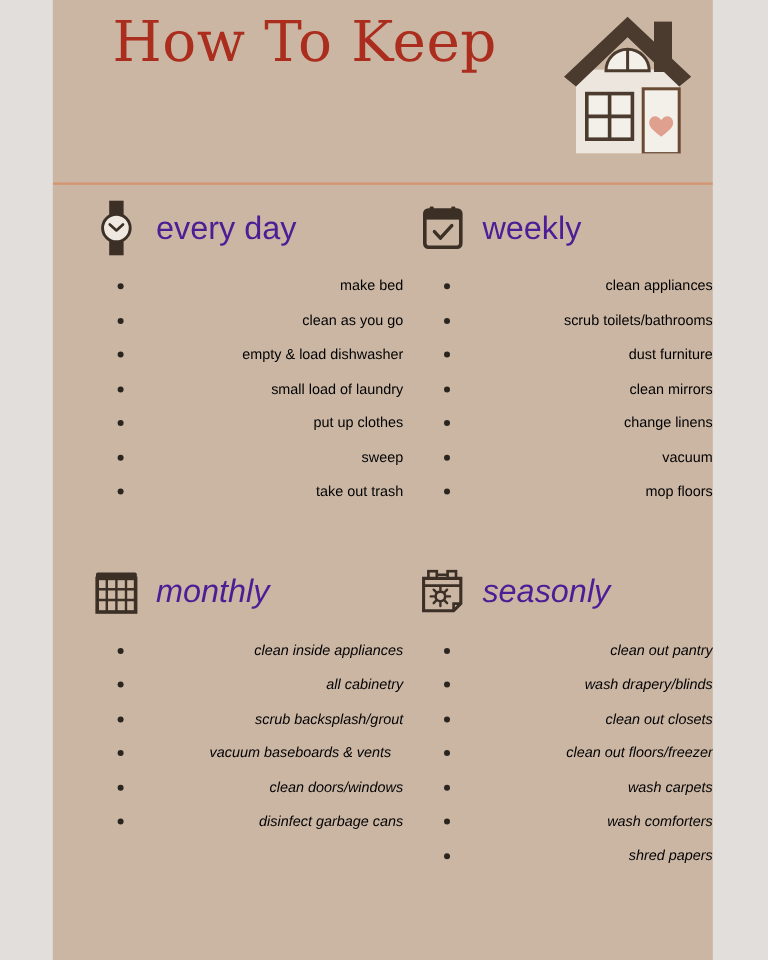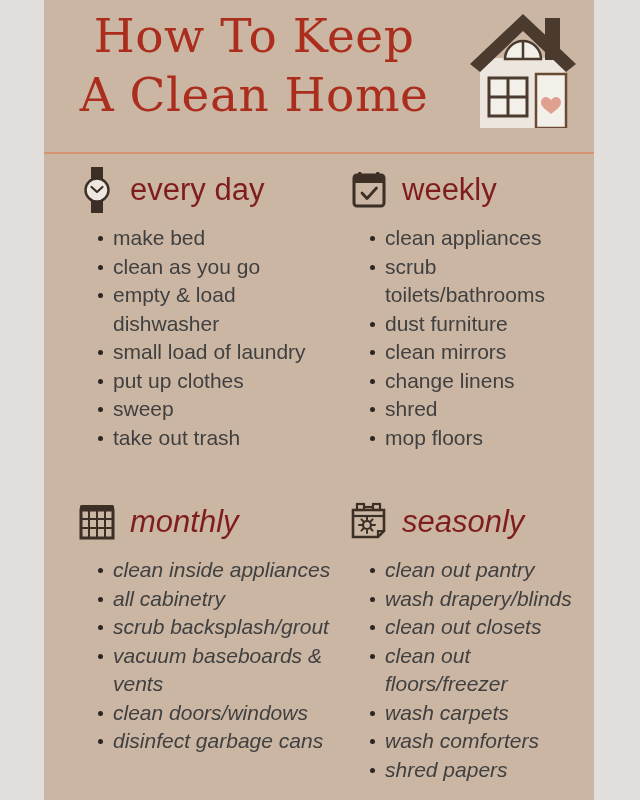--- a/index.html
+++ b/index.html
@@ -86,37 +86,38 @@
   }
   .sec-icon {
     width: 46px;
     height: 46px;
     display: flex;
     align-items: center;
     justify-content: center;
     flex: 0 0 auto;
   }
   .sec-label {
-    font-size: 31px;
-    color: #7f1d1d;
+    font-size: 27px;
+    color: #4c1d95;
     margin-left: 10px;
     font-family: "Liberation Sans", sans-serif;
   }
 
   ul.items {
     list-style: none;
     margin: 0;
     padding: 0 0 0 22px;
   }
   ul.items li {
     position: relative;
-    font-size: 21px;
+    font-size: 12px;
     line-height: 28.5px;
-    color: #404040;
+    color: #000000;
     padding-left: 17px;
+    text-align: right;
   }
   ul.items li::before {
     content: "";
     position: absolute;
     left: 2px;
     top: 12px;
     width: 5px;
     height: 5px;
     border-radius: 50%;
     background: #2b2520;
@@ -128,21 +129,20 @@
   .row2 { margin-top: 40px; font-style: italic; }
 </style>
 </head>
 <body>
 
 <div id="poster">
 
   <div class="header">
     <div class="title-block">
       <div class="title-line">How To Keep</div>
-      <div class="title-line">A Clean Home</div>
     </div>
 
     <div class="house-wrap">
       <svg width="122" height="122" viewBox="0 0 122 122">
 
         <rect x="18" y="52" width="86" height="70" fill="#ece6df"></rect>
 
         <rect x="83" y="12" width="15" height="42" fill="#4a3b2e"></rect>
 
         <path d="M61 8 L114 58 L104 66 L61 25 L18 66 L8 58 Z" fill="#4a3b2e"></path>
@@ -202,21 +202,21 @@
             </svg>
           </span>
           <span class="sec-label">weekly</span>
         </div>
         <ul class="items">
           <li>clean appliances</li>
           <li>scrub toilets/bathrooms</li>
           <li>dust furniture</li>
           <li>clean mirrors</li>
           <li>change linens</li>
-          <li>shred</li>
+          <li>vacuum</li>
           <li>mop floors</li>
         </ul>
       </div>
     </div>
 
     <div class="row row2">
 
       <div class="section col-left">
         <div class="sec-head">
           <span class="sec-icon">

